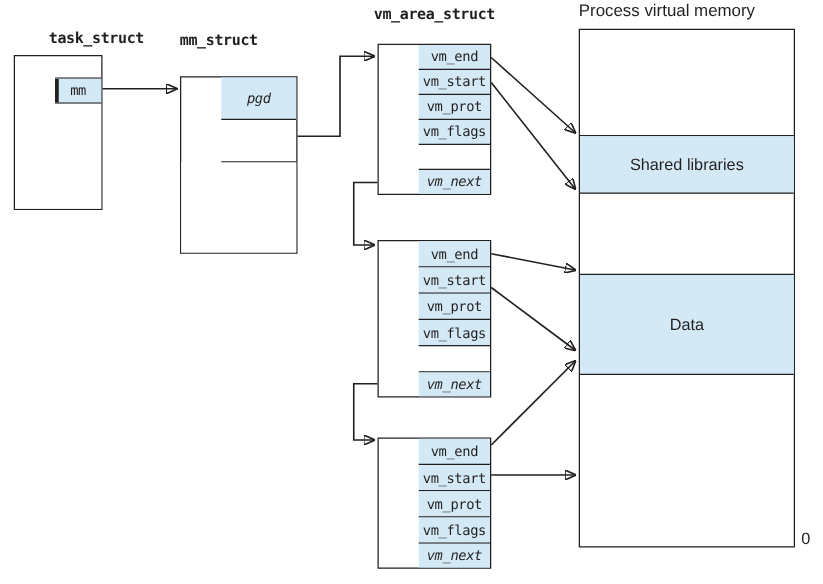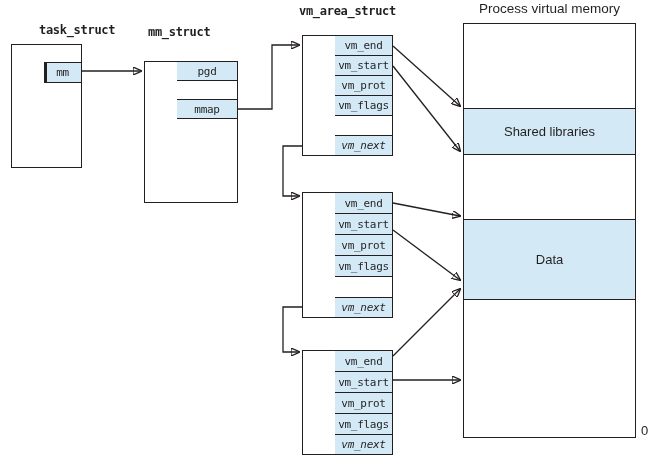--- a/index.html
+++ b/index.html
@@ -9,24 +9,24 @@
     color:#231f20; overflow:hidden;
   }
 
   
   .mono-title {
     position:absolute; font-size:12px; font-weight:bold; letter-spacing:-0.3px;
     white-space:nowrap;
   }
   .sans-title {
     position:absolute; font-family:"Liberation Sans","DejaVu Sans",sans-serif;
-    font-size:13.5px; white-space:nowrap; text-align:center;
+    font-size:13.5px; white-space:nowrap; 
   }
   .t-task { left:2px;  top:23px; width:84px;margin-left:37px; }
-  .t-mm   { left:148px; top:25px; width:94px; text-align:left; }
+  .t-mm   { left:128px; top:25px; width:94px; text-align:center; }
   .t-vm   { left:277px; top:4px;  width:141px; text-align:center; }
   .t-mem  { left:463px; top:1px;  width:173px; }
 
   
   .box {
     position:absolute; box-sizing:border-box; border:1px solid #231f20;
     background:#ffffff; display:flex; flex-direction:column;
   }
   .box-task { left:11px;  top:44px;  width:71px;  height:124px; }
   .box-mm   { left:144px; top:61px;  width:94px;  height:142px; }
@@ -36,21 +36,21 @@
   .box-mem  { left:463px; top:23px;  width:173px; height:415px;
               font-family:"Liberation Sans","DejaVu Sans",sans-serif; }
 
   .cell {
     box-sizing:border-box; border-bottom:1px solid #231f20;
     display:flex; align-items:center; justify-content:center;
     font-size:11px; letter-spacing:-0.3px; flex:0 0 auto;margin-left:32px;
   }
   .cell.last { border-bottom:none; flex:1 1 auto;font-style:italic; }
   .blue { background:#d3eaf6; }
-  .h18 { height:18px; } .h19 { height:19px; } .h20 { height:20px; } .h21 { height:21px; }
+  .h18 { height:18px; } .h19 { height:34px;font-style:italic; } .h20 { height:20px; } .h21 { height:21px; }
   .thickleft { box-shadow: inset 3px 0 0 #231f20; }
   .filler { flex:1 1 auto; background:#ffffff; }
 
   
   .seg {
     box-sizing:border-box; border-bottom:1px solid #231f20;
     display:flex; align-items:center; justify-content:center;
     font-size:13px; flex:0 0 auto;
   }
   .seg.last { border-bottom:none; flex:1 1 auto; }
@@ -79,21 +79,20 @@
 
   <div class="box box-task">
     <div class="cell h18"></div>
     <div class="cell h20 blue thickleft">mm</div>
     <div class="filler"></div>
   </div>
 
   <div class="box box-mm">
     <div class="cell h19 blue">pgd</div>
     <div class="cell h19"></div>
-    <div class="cell h19 blue">mmap</div>
     <div class="filler"></div>
   </div>
 
   <div class="box box-vm1">
     <div class="cell h20 blue">vm_end</div>
     <div class="cell h20 blue">vm_start</div>
     <div class="cell h20 blue">vm_prot</div>
     <div class="cell h20 blue">vm_flags</div>
     <div class="cell h20"></div>
     <div class="cell last blue">vm_next</div>

